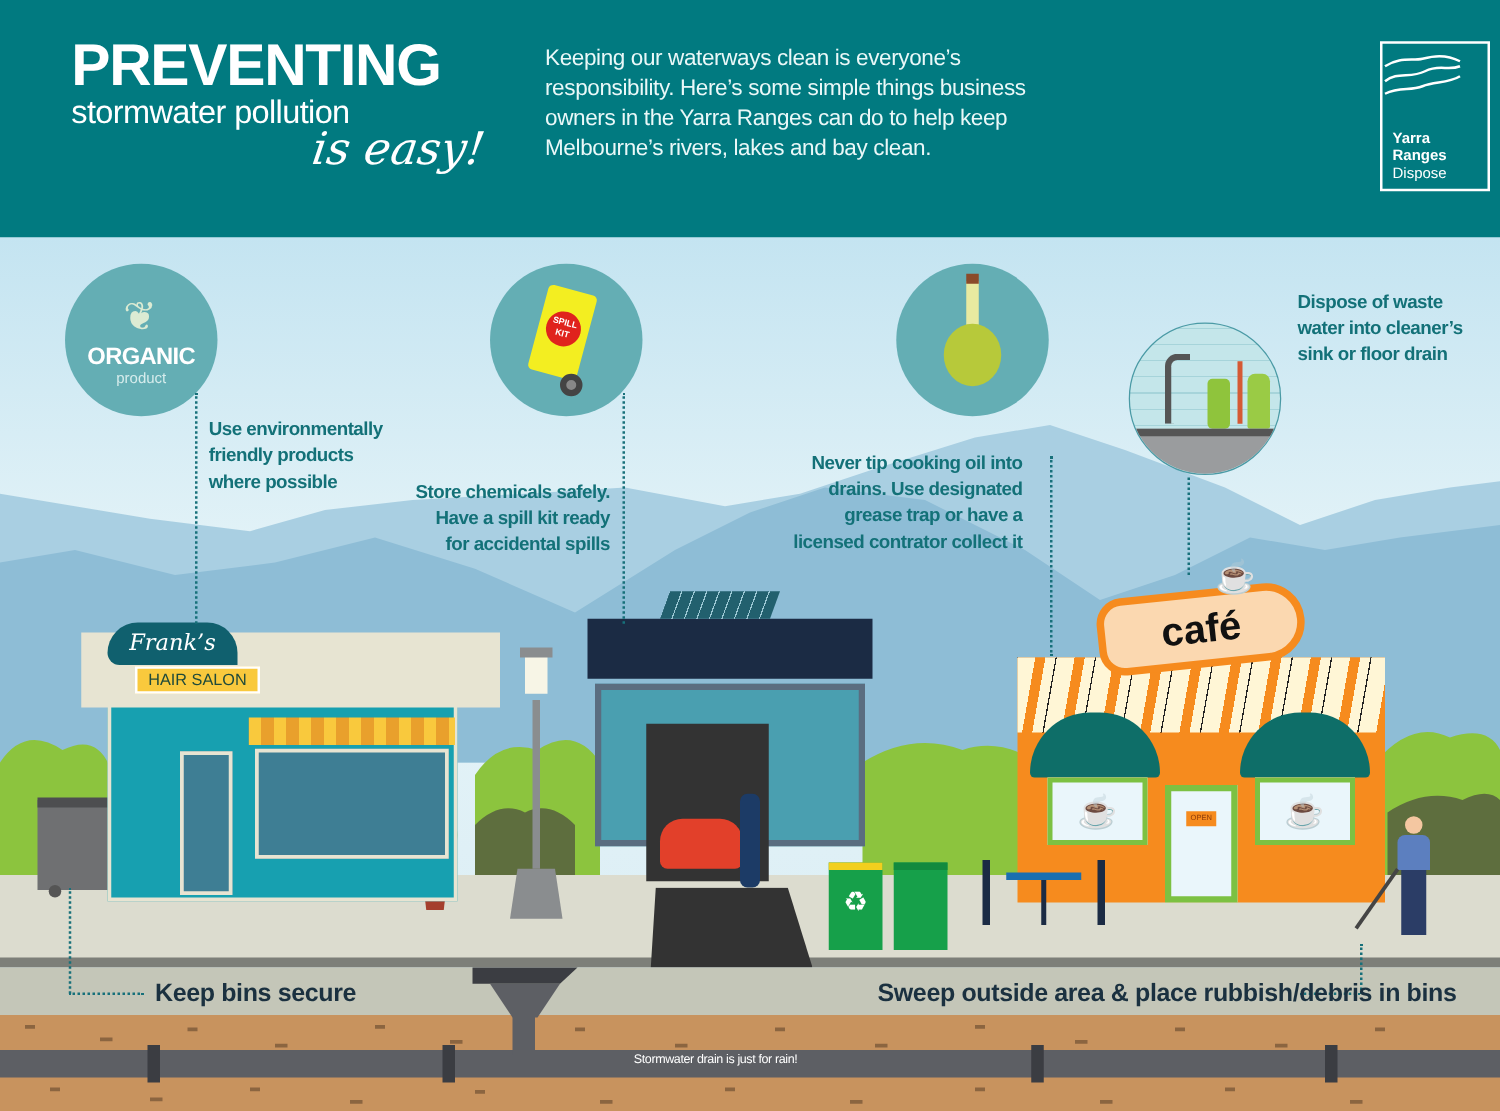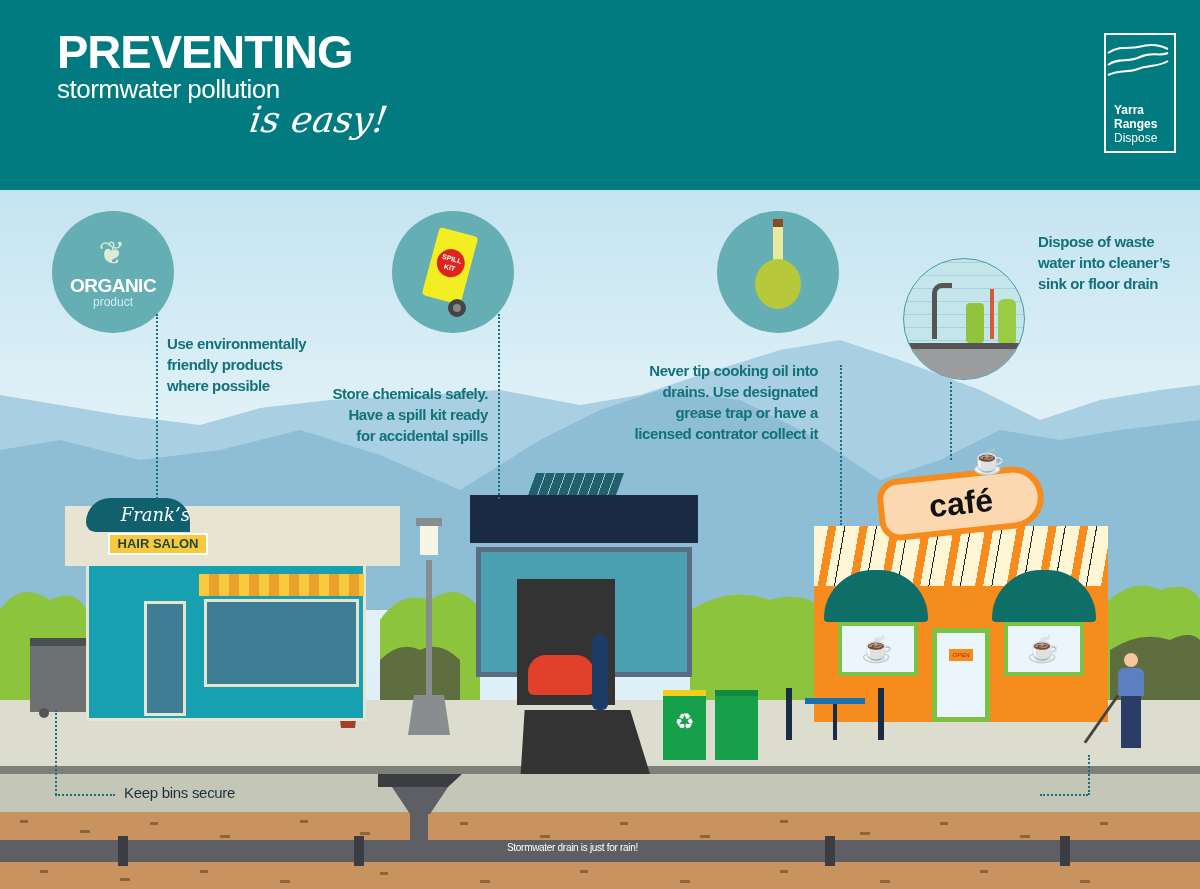--- a/index.html
+++ b/index.html
@@ -2,39 +2,40 @@
 <html><head>
 <meta charset="utf-8">
 <style>
 *{box-sizing:border-box;margin:0;padding:0}
 body{width:1200px;height:889px;overflow:hidden;font-family:"Liberation Sans",sans-serif;background:#cde6f0;position:relative}
 .header{position:absolute;left:0;top:0;width:1200px;height:190px;background:#017a80}
 .title-1{position:absolute;left:57px;top:28px;color:#fff;font-weight:bold;font-size:47px;letter-spacing:-1px;line-height:48px}
 .title-2{position:absolute;left:57px;top:72px;color:#fff;font-size:26px;line-height:34px;letter-spacing:-0.5px}
 .title-3{position:absolute;left:250px;top:100px;color:#fff;font-family:"DejaVu Serif",serif;font-style:italic;font-size:36px;line-height:40px;transform:skewX(-8deg)}
 .intro{position:absolute;left:436px;top:34px;width:420px;color:#eaf8f8;font-size:18px;line-height:24px;letter-spacing:-0.3px}
-.logo{position:absolute;left:1104px;top:33px;width:72px;height:120px;border:2px solid #fff}
+.logo{position:absolute;left:1104px;top:33px;width:88px;height:120px;border:2px solid #fff}
 .logo svg{position:absolute;left:0;top:4px}
 .logo-text{position:absolute;left:8px;top:68px;color:#fff;font-size:12px;line-height:14px}
 .logo-text b{display:block;font-weight:bold}
 .scene{position:absolute;left:0;top:190px;width:1200px;height:699px;background:linear-gradient(#c4e4f1,#e6f4f8 40%,#d8ecf4)}
 .circle{position:absolute;width:122px;height:122px;border-radius:50%;background:#64aeb4;overflow:hidden}
 .caption{position:absolute;color:#137178;font-size:15px;line-height:21px;font-weight:bold;letter-spacing:-0.4px}
 .dot-v{position:absolute;border-left:2px dotted #17707a;width:0}
 .dot-h{position:absolute;border-top:2px dotted #17707a;height:0}
-.ground-text{position:absolute;color:#1b3140;font-size:15px;font-weight:normal;letter-spacing:-0.3px}
+.ground-text{position:absolute;color:#1b3140;font-size:20px;font-weight:bold;letter-spacing:-0.3px}
 .pipe-text{position:absolute;color:#fff;font-size:10px;letter-spacing:-0.3px}
 </style>
 </head>
 <body>
 
 <div class="header">
   <div class="title-1">PREVENTING</div>
   <div class="title-2">stormwater pollution</div>
   <div class="title-3">is easy!</div>
+  <div class="intro">Keeping our waterways clean is everyone’s responsibility.  Here’s some simple things business owners in the Yarra Ranges can do to help keep Melbourne’s rivers, lakes and bay clean.</div>
   <div class="logo">
     <svg width="64" height="60">
       <path d="M2 14 C14 6,24 10,32 8 S50 4,62 10" stroke="#fff" stroke-width="2" fill="none"></path>
       <path d="M2 26 C12 18,22 24,34 18 S52 18,62 14" stroke="#fff" stroke-width="2" fill="none"></path>
       <path d="M2 36 C14 30,22 34,32 30 S52 28,62 22" stroke="#fff" stroke-width="2" fill="none"></path>
     </svg>
     <div class="logo-text">
       <b>Yarra</b>
       <b>Ranges</b>
       <span>Dispose</span>
@@ -115,23 +116,23 @@
     <rect x="344" y="490" width="3" height="25" fill="#6b4a2f"></rect>
     <path d="M338 512 L358 512 L355 538 L341 538Z" fill="#a53f2d"></path>
   </svg>
 
   <div style="position:absolute;left:86px;top:336px;width:280px;height:195px;background:#17a0b0;border:3px solid #e7e4d2">
     <div style="position:absolute;left:110px;top:45px;width:165px;height:22px;background:repeating-linear-gradient(90deg,#f9c93d 0 10px,#e9a02c 10px 20px)"></div>
     <div style="position:absolute;left:115px;top:70px;width:155px;height:88px;background:#3e7e94;border:3px solid #e7e4d2"></div>
     <div style="position:absolute;left:55px;top:72px;width:42px;height:115px;background:#3e7e94;border:3px solid #e7e4d2"></div>
   </div>
   <div style="position:absolute;left:65px;top:316px;width:335px;height:60px;background:#e7e4d2"></div>
-  <div style="position:absolute;left:86px;top:308px;width:104px;height:34px;background:#10606e;border-radius:50px 50px 0 20px;color:#fff;font-family:'DejaVu Serif',serif;font-style:italic;font-size:18px;text-align:right;line-height:34px">Frank’s</div>
+  <div style="position:absolute;left:86px;top:308px;width:104px;height:34px;background:#10606e;border-radius:50px 50px 0 20px;color:#fff;font-family:'DejaVu Serif',serif;font-style:italic;font-size:18px;text-align:center;line-height:34px">Frank’s</div>
   <div style="position:absolute;left:108px;top:530px;"></div>
-  <div style="position:absolute;left:108px;top:343px;width:100px;height:22px;background:#f9c93d;border:2px solid #fff;color:#1f4a3a;font-weight:bold;font-size:13px;text-align:center;line-height:18px">HAIR SALON</div>
+  <div style="position:absolute;left:108px;top:343px;width:100px;height:22px;background:#f9c93d;border:2px solid #fff;color:#1f4a3a;font-weight:normal;font-size:13px;text-align:center;line-height:18px">HAIR SALON</div>
 
   <div style="position:absolute;left:470px;top:305px;width:228px;height:210px">
     <div style="position:absolute;left:0;top:0;width:228px;height:48px;background:#1b2b44"></div>
     <div style="position:absolute;left:6px;top:52px;width:216px;height:130px;background:#4a9fb0;border:5px solid #5a6d80"></div>
     <div style="position:absolute;left:47px;top:84px;width:98px;height:126px;background:#333"></div>
     <div style="position:absolute;left:58px;top:160px;width:66px;height:40px;background:#e2402a;border-radius:18px 18px 6px 6px"></div>
     <div style="position:absolute;left:122px;top:140px;width:16px;height:75px;background:#1c3b66;border-radius:6px"></div>
   </div>
 
   <div style="position:absolute;left:532px;top:283px;width:88px;height:22px;background:repeating-linear-gradient(90deg,#22606e 0 9px,#9cc8d4 9px 10px);transform:skewX(-20deg)"></div>
@@ -196,14 +197,15 @@
   <div class="dot-v" style="left:156px;top:124px;height:185px"></div>
   <div class="dot-v" style="left:498px;top:124px;height:185px"></div>
   <div class="dot-v" style="left:840px;top:175px;height:160px"></div>
   <div class="dot-v" style="left:950px;top:192px;height:78px"></div>
   <div class="dot-v" style="left:55px;top:520px;height:85px"></div>
   <div class="dot-h" style="left:55px;top:604px;width:60px"></div>
   <div class="dot-v" style="left:1088px;top:565px;height:40px"></div>
   <div class="dot-h" style="left:1040px;top:604px;width:48px"></div>
 
   <div class="ground-text" style="left:124px;top:594px">Keep bins secure</div>
+  <div class="ground-text" style="left:702px;top:594px">Sweep outside area &amp; place rubbish/debris in bins</div>
   <div class="pipe-text" style="left:507px;top:652px">Stormwater drain is just for rain!</div>
 </div>
 
 </body></html>

